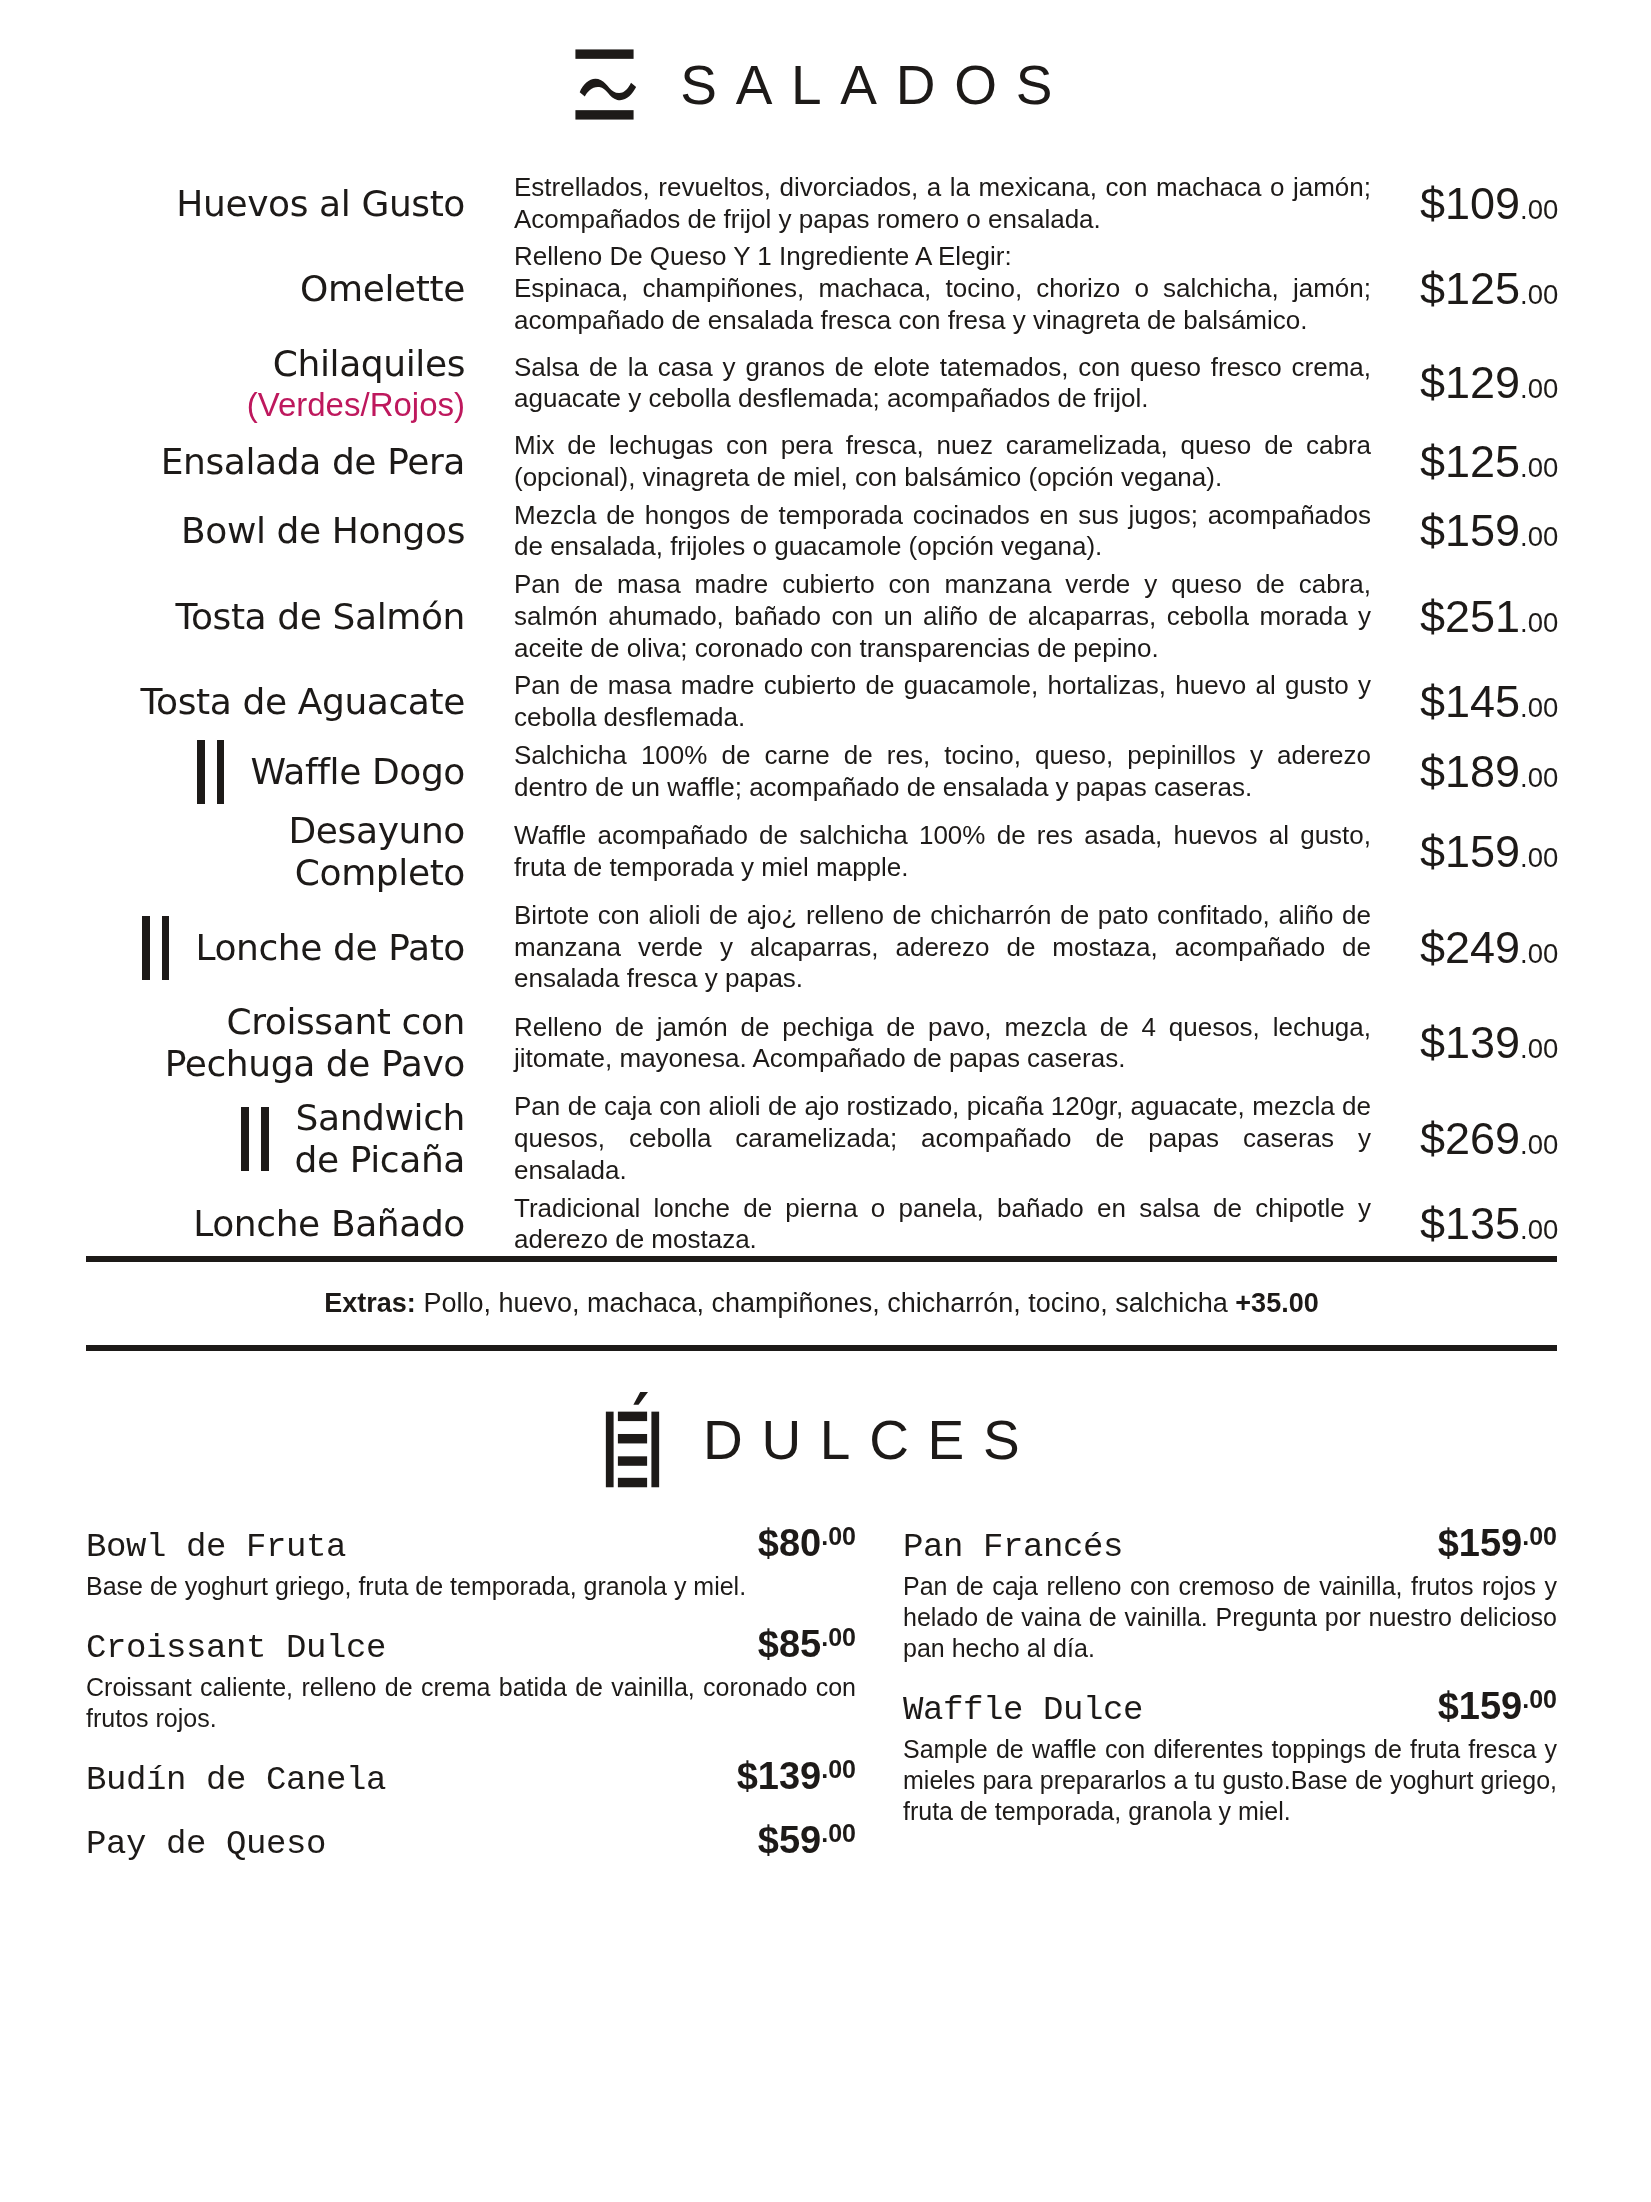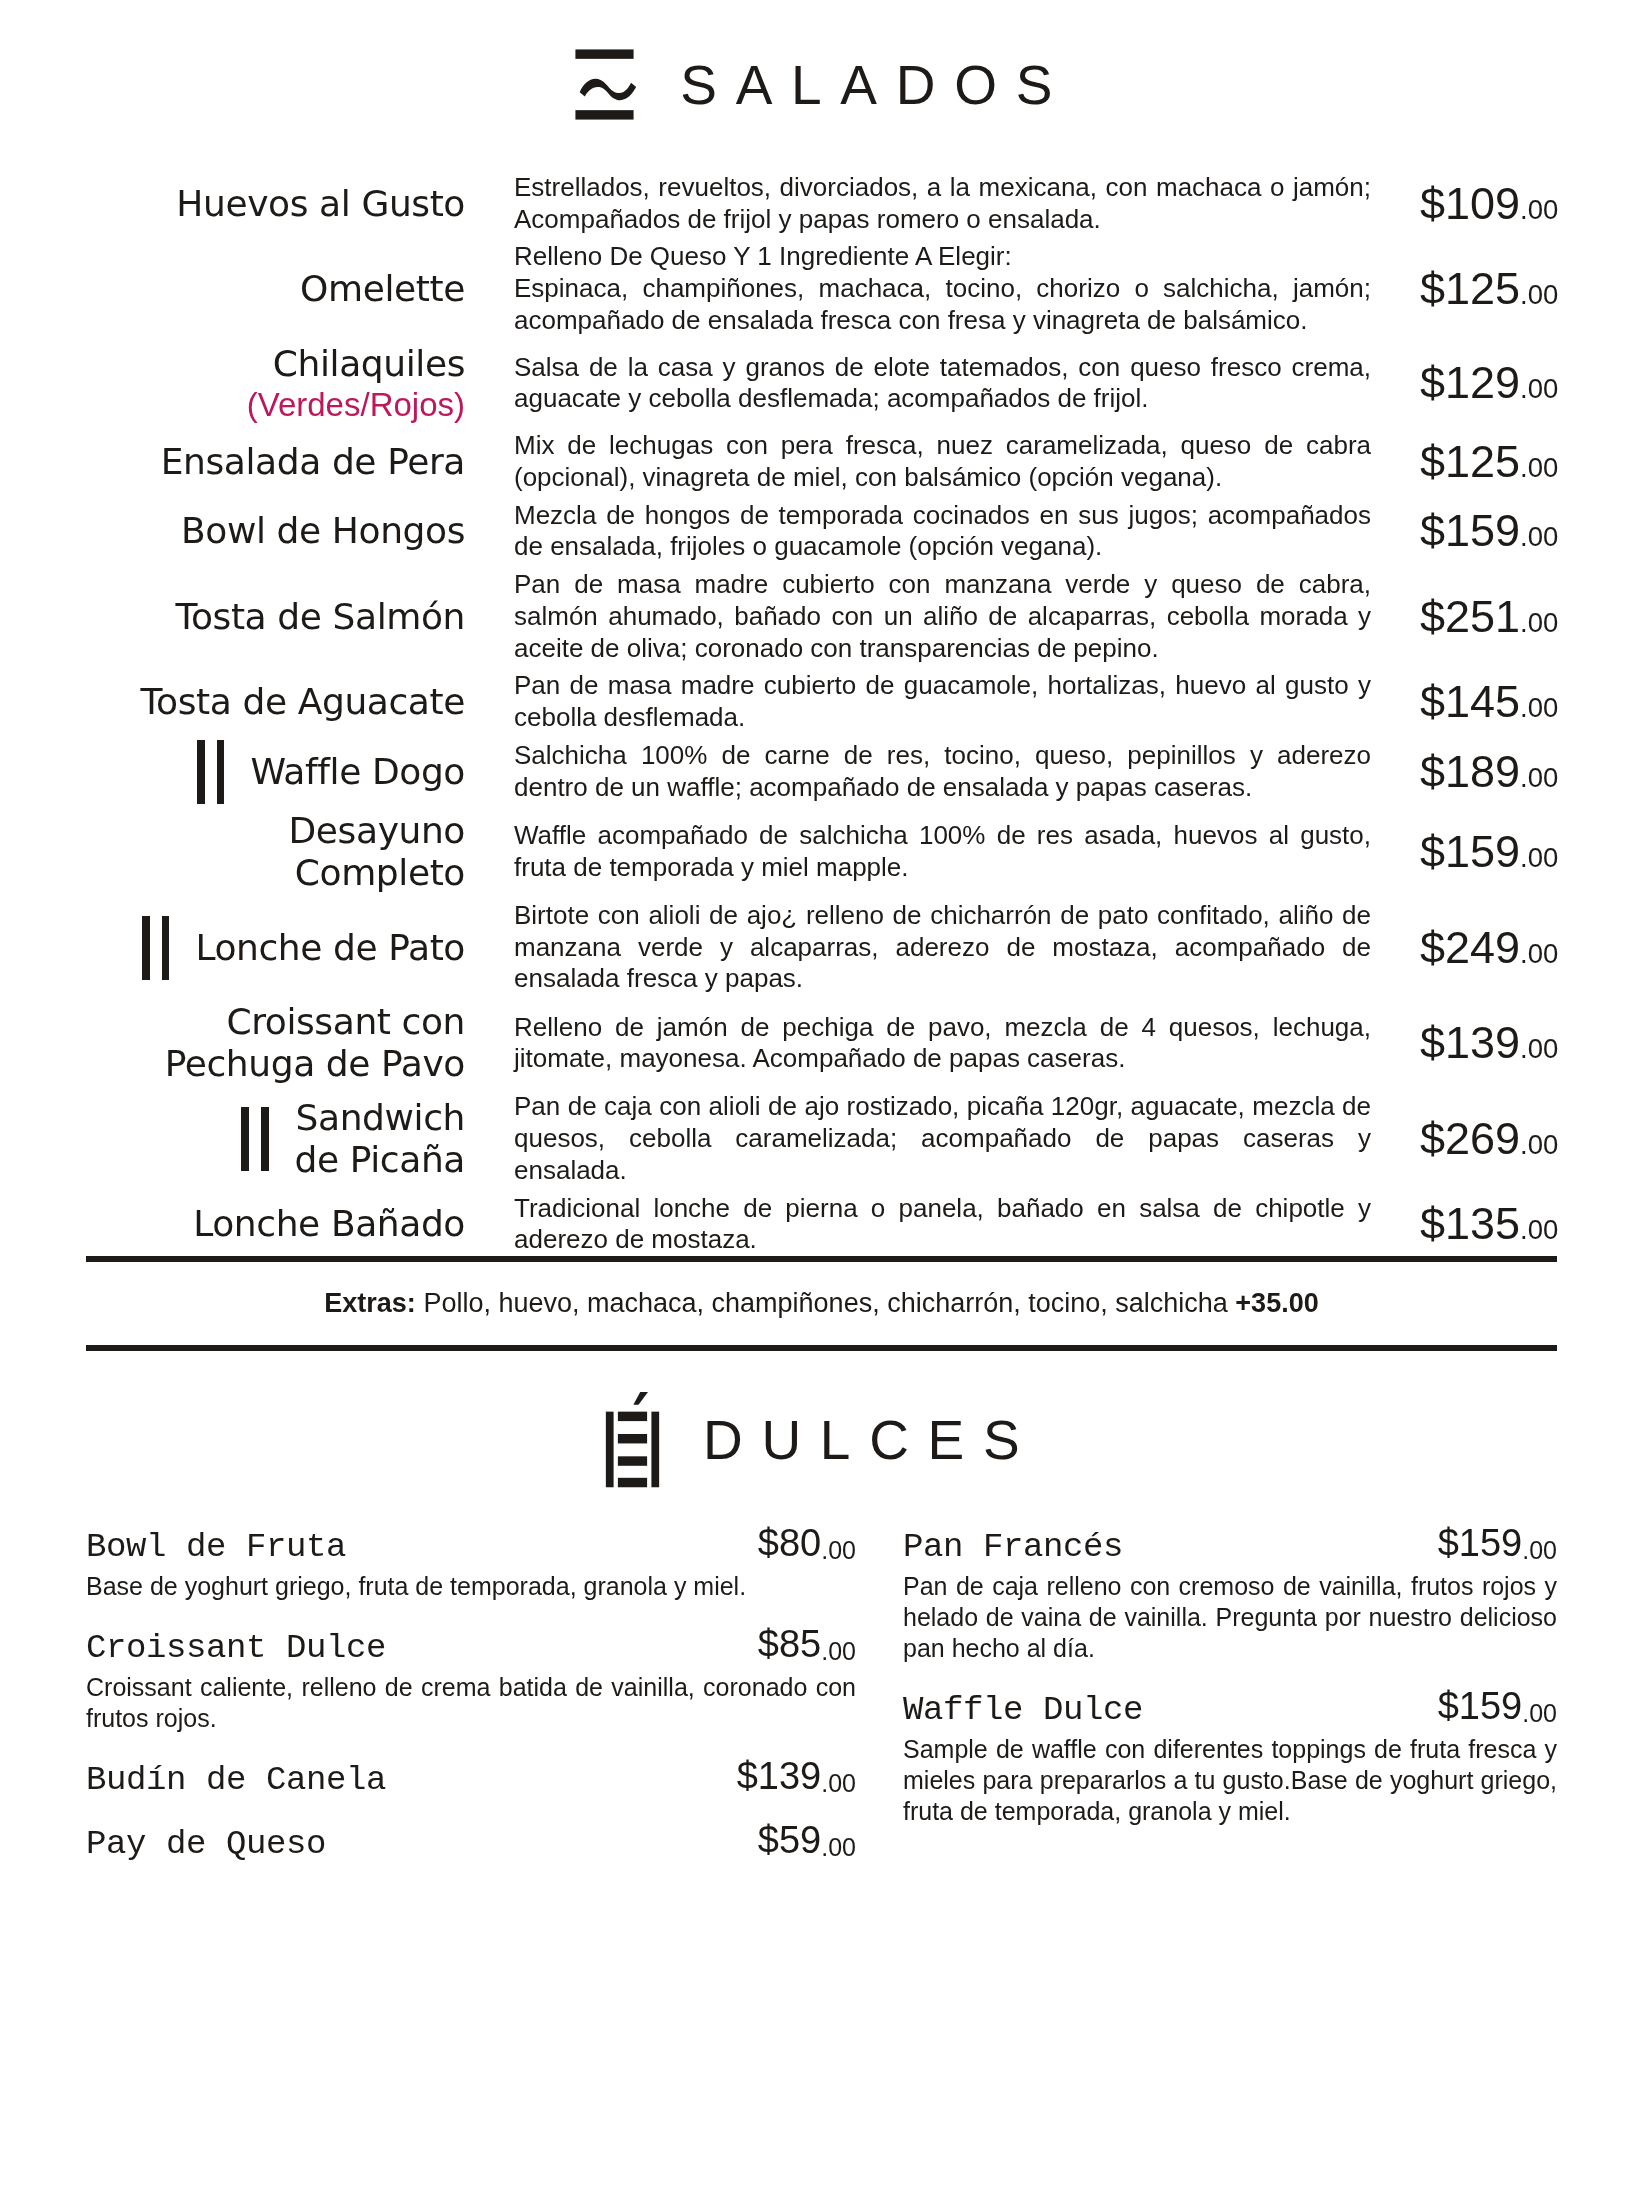--- a/index.html
+++ b/index.html
@@ -57,21 +57,21 @@
   
   .dulces-header{margin-top:40px;}
   .dulces-grid{
     margin-top:33px;
     display:grid;grid-template-columns:770px 654px;column-gap:47px;
     align-items:start;
   }
   .d-item{margin-bottom:20.6px;}
   .d-title{display:flex;justify-content:space-between;align-items:baseline;}
   .d-name{font-family:Liberation Mono, monospace;font-size:34px;letter-spacing:-0.4px;}
-  .d-price{white-space:nowrap;display:flex;align-items:flex-end;}
+  .d-price{white-space:nowrap;display:flex;align-items:flex-start;font-weight:bold;}
   .d-price .p-main{font-size:38px;}
   .d-price .p-cents{font-size:25px;}
   .d-desc{margin:5.2px 0 0 0;font-size:25px;line-height:1.24;text-align:justify;}
   
   .notes{margin-top:29px;display:grid;grid-template-columns:718px 1fr;column-gap:34px;padding-left:52px;}
   .note-title{margin:0;font-family:"DejaVu Sans",sans-serif;font-size:33px;font-weight:400;padding-left:31px;letter-spacing:-0.4px;}
   .note-desc{margin:3.4px 0 0 0;font-size:24px;}
 </style>
 </head>
 <body>

